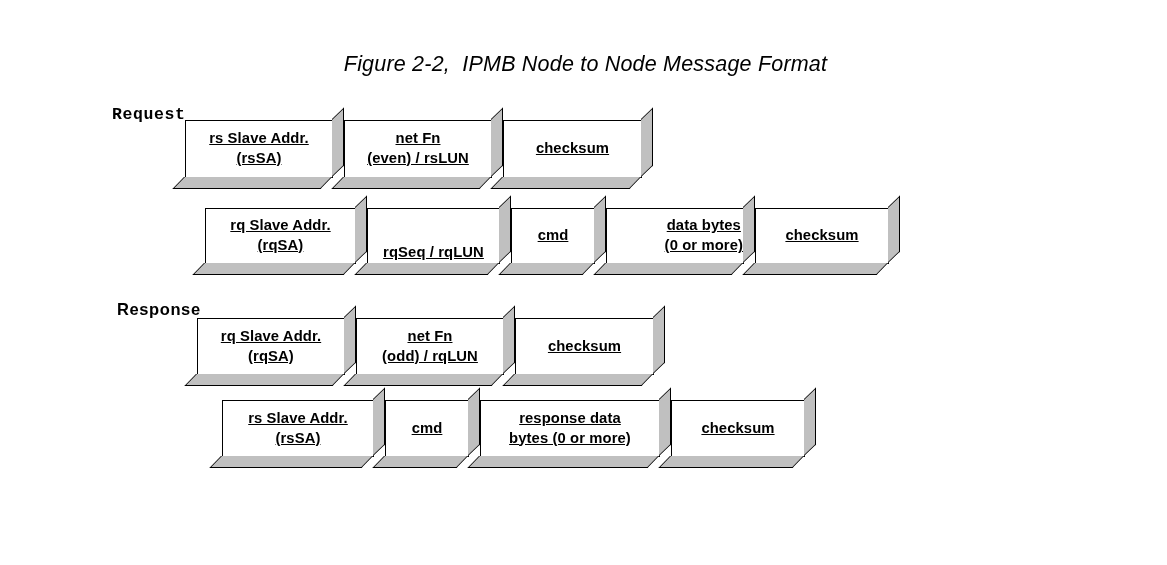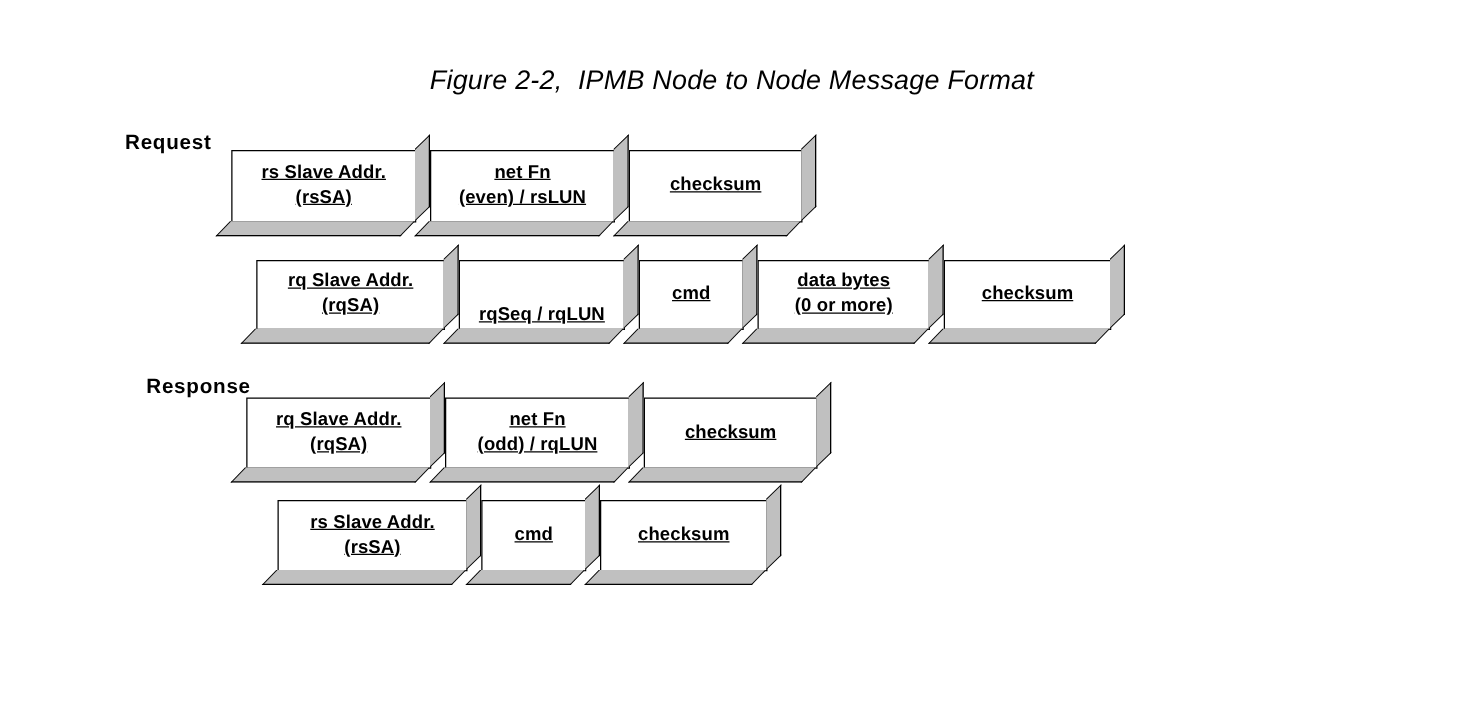--- a/index.html
+++ b/index.html
@@ -25,21 +25,21 @@
     white-space: pre;
   }
 
   .section-label {
     position: absolute;
     font-weight: bold;
     font-size: 16.5px;
     letter-spacing: 0.6px;
     white-space: nowrap;
   }
-  #label-request  { left: 100px; top: 105px; }
+  #label-request  { left: 112px; top: 105px; font-family: Liberation Mono, monospace; }
   #label-response { left: 93px;  top: 300px; margin-left: 24px; }
 
   
   .msg-row {
     position: absolute;
     display: flex;
     align-items: stretch;
     text-decoration: underline;
   }
 
@@ -124,21 +124,21 @@
       <div class="msg-box" style="width: 151px;">
         <span class="msg-box-label">rq Slave Addr.
 (rqSA)</span>
       </div>
       <div class="msg-box" style="width: 133px; align-items: flex-end;">
         <span class="msg-box-label">rqSeq / rqLUN</span>
       </div>
       <div class="msg-box" style="width: 84px;">
         <span class="msg-box-label">cmd</span>
       </div>
-      <div class="msg-box" style="width: 138px;">
+      <div class="msg-box" style="width: 138px; justify-content: flex-end;">
         <span class="msg-box-label">data bytes
 (0 or more)</span>
       </div>
       <div class="msg-box" style="width: 134px;">
         <span class="msg-box-label">checksum</span>
       </div>
     </div>
     <div class="msg-row" style="left: 197px; top: 318px; height: 57px;">
       <div class="msg-box" style="width: 148px;">
         <span class="msg-box-label">rq Slave Addr.
@@ -153,17 +153,21 @@
       </div>
     </div>
     <div class="msg-row" style="left: 222px; top: 400px; height: 57px;">
       <div class="msg-box" style="width: 152px;">
         <span class="msg-box-label">rs Slave Addr.
 (rsSA)</span>
       </div>
       <div class="msg-box" style="width: 84px;">
         <span class="msg-box-label">cmd</span>
       </div>
+      <div class="msg-box" style="width: 180px;">
+        <span class="msg-box-label">response data
+bytes (0 or more)</span>
+      </div>
       <div class="msg-box" style="width: 134px;">
         <span class="msg-box-label">checksum</span>
       </div>
     </div>
   </div>
 
 </body></html>

